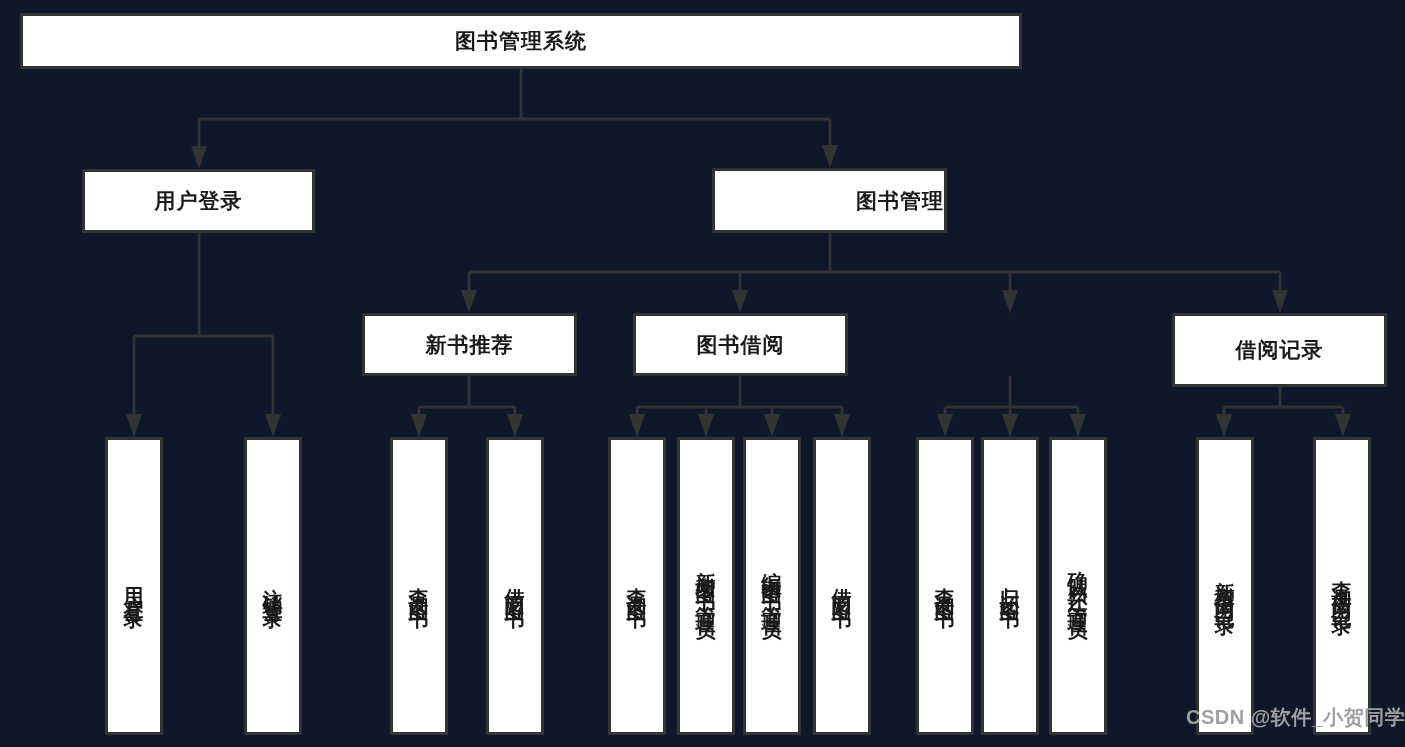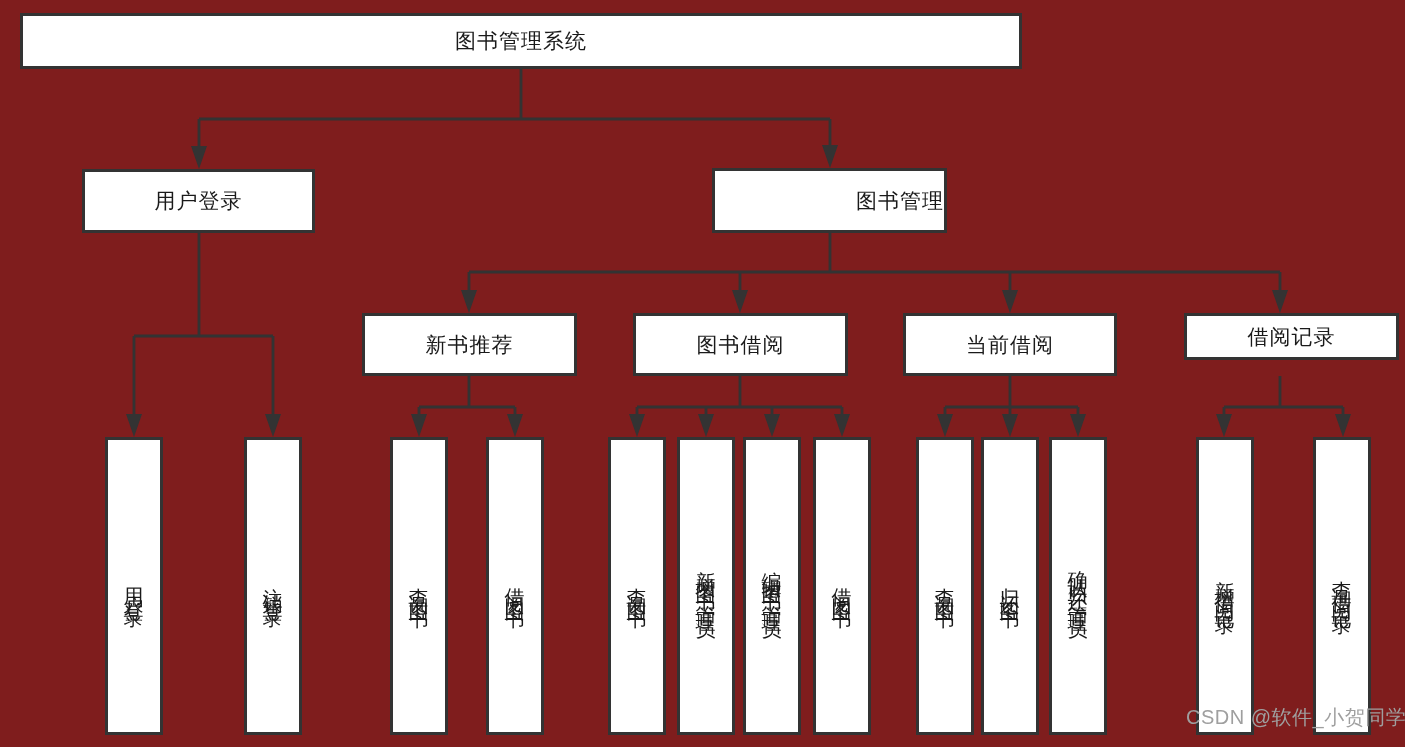--- a/index.html
+++ b/index.html
@@ -4,23 +4,24 @@
 <style>
   html, body {
     margin: 0;
     padding: 0;
     background: #ffffff;
   }
   .canvas {
     position: relative;
     width: 1405px;
     height: 747px;
-    background: #7f1d1d;
+    background: #0f172a;
     font-family: "Liberation Sans", sans-serif;
     overflow: hidden;
+    font-weight: bold;
   }
   svg.wires {
     position: absolute;
     left: 0;
     top: 0;
     width: 1405px;
     height: 747px;
     z-index: 1;
   }
   svg.wires path {
@@ -142,24 +143,21 @@
   <div class="hbox" style="left:712px; top:168px; width:235px; height:65px;justify-content:flex-end;">
     <span>图书管理</span>
   </div>
 
   <div class="hbox" style="left:362px; top:313px; width:215px; height:63px;">
     <span>新书推荐</span>
   </div>
   <div class="hbox" style="left:633px; top:313px; width:215px; height:63px;">
     <span>图书借阅</span>
   </div>
-  <div class="hbox" style="left:903px; top:313px; width:214px; height:63px;">
-    <span>当前借阅</span>
-  </div>
-  <div class="hbox" style="left:1172px; top:313px; width:215px; height:47px;margin-left:12px;">
+  <div class="hbox" style="left:1172px; top:313px; width:215px; height:74px;">
     <span>借阅记录</span>
   </div>
 
   <div class="vbox" style="left:105px;">
     <span class="vtext">用户登录</span>
   </div>
   <div class="vbox" style="left:244px;">
     <span class="vtext">注销登录</span>
   </div>
 

